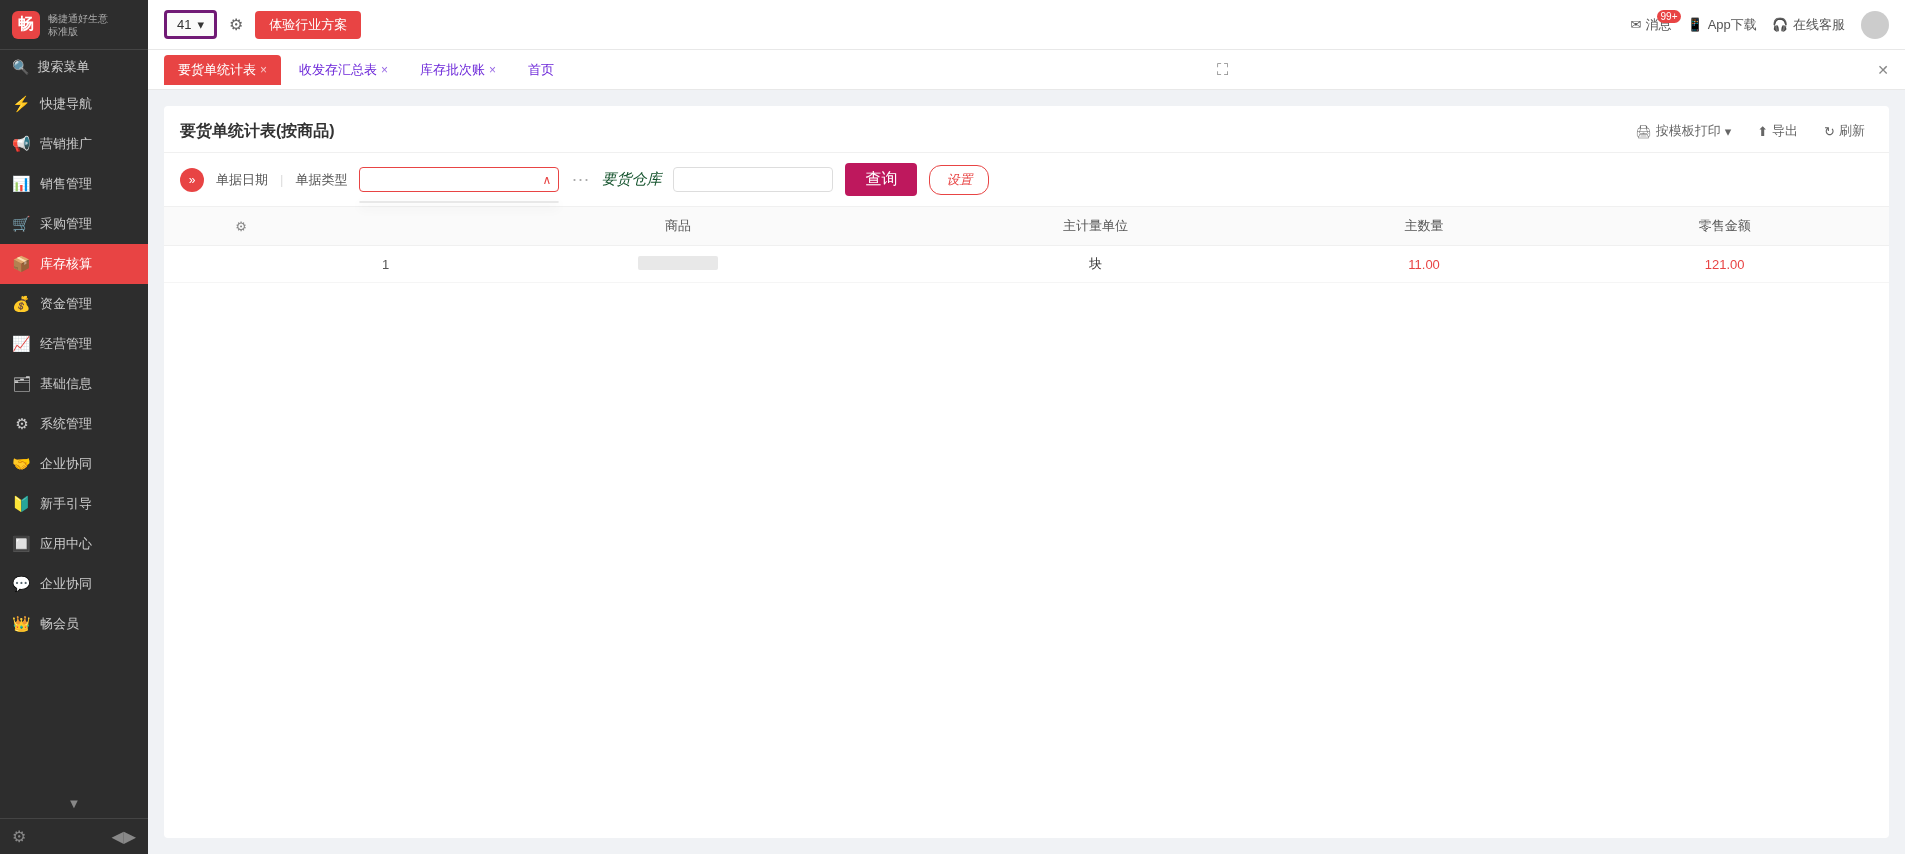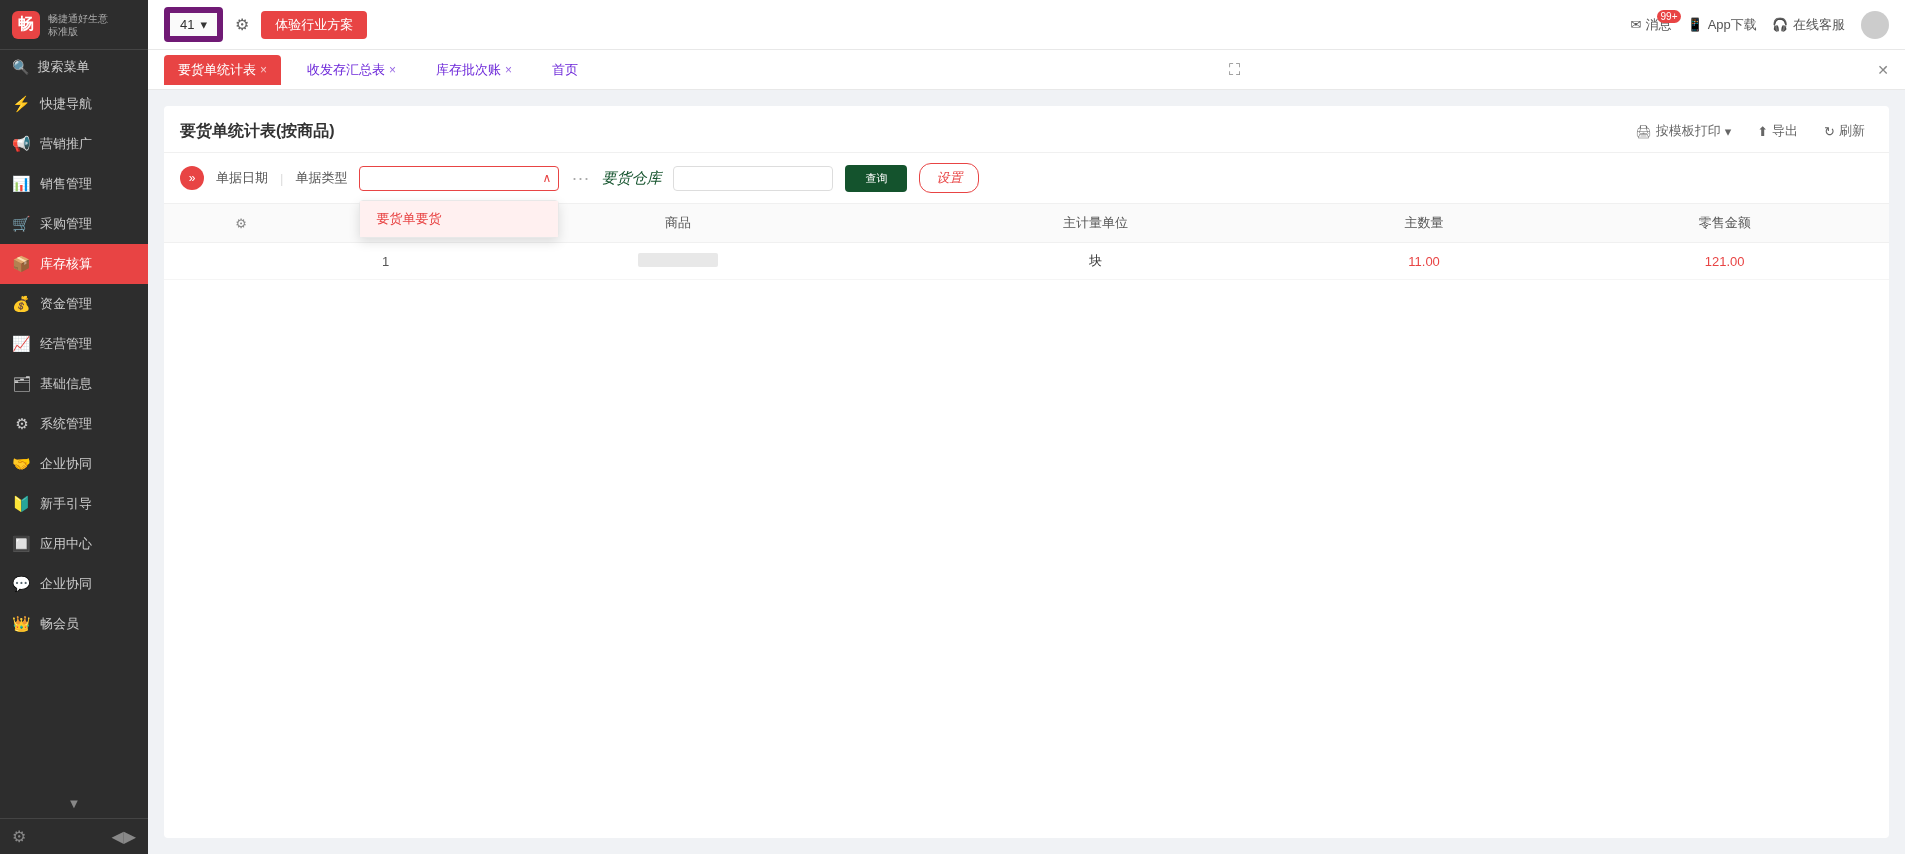--- a/index.html
+++ b/index.html
@@ -79,21 +79,21 @@
       background: #fff;
       height: 50px;
       display: flex;
       align-items: center;
       padding: 0 16px;
       border-bottom: 1px solid #e8e8e8;
       flex-shrink: 0;
     }
     .topbar-left { display: flex; align-items: center; flex: 1; gap: 12px; }
     .topbar-selector {
-      display: flex; align-items: center; border: 6px solid #701a75; border-radius: 4px;
+      display: flex; align-items: center; border: 3px solid #701a75; border-radius: 4px;
       padding: 4px 10px; font-size: 13px; color: #333; cursor: pointer;
       background: #fafafa; gap: 6px;
     }
     .topbar-gear { font-size: 16px; color: #666; cursor: pointer; }
     .topbar-promo {
       background: #e84444; color: #fff; border-radius: 4px;
       padding: 5px 14px; font-size: 13px; cursor: pointer; border: none; white-space: nowrap;
     }
     .topbar-right { display: flex; align-items: center; gap: 16px; }
     .topbar-badge-wrap { position: relative; display: flex; align-items: center; gap: 4px; cursor: pointer; color: #555; font-size: 13px; }
@@ -102,21 +102,21 @@
 
     
     .tabs-bar {
       background: #fff;
       display: flex;
       align-items: center;
       padding: 0 16px;
       border-bottom: 1px solid #e8e8e8;
       height: 40px;
       flex-shrink: 0;
-      gap: 12px;
+      gap: 4px;
     }
     .tab {
       display: flex; align-items: center; gap: 4px;
       padding: 6px 14px; cursor: pointer; font-size: 13px;
       border-radius: 4px 4px 0 0; color: #6d28d9; white-space: nowrap;
     }
     .tab.active { background: #e84444; color: #fff; }
     .tab-close { font-size: 12px; color: inherit; opacity: 0.7; }
     .tab.active .tab-close { color: #fff; }
     .tab-expand { margin-left: auto; font-size: 16px; color: #888; cursor: pointer; }
@@ -208,22 +208,22 @@
     }
     .filter-more-btn { color: #aaa; font-size: 18px; cursor: pointer; margin-left: 4px; }
 
     .filter-warehouse-label { color: #14532d; font-size: 15px; white-space: nowrap; font-style: italic; }
     .filter-warehouse-input {
       border: 1px solid #ddd; border-radius: 4px;
       padding: 4px 8px; font-size: 13px; width: 160px; outline: none;
     }
 
     .filter-btn-query {
-      background: #14532d; color: #fff; border: none; border-radius: 4px;
-      padding: 6px 20px; font-size: 11px; cursor: pointer; white-space: nowrap;
+      background: #be185d; color: #fff; border: none; border-radius: 4px;
+      padding: 6px 20px; font-size: 16px; cursor: pointer; white-space: nowrap;
     }
     .filter-btn-settings {
       background: #fff; color: #e84444; border: 1px solid #e84444; border-radius: 12px;
       padding: 5px 16px; font-size: 13px; cursor: pointer; white-space: nowrap; font-style: italic;
     }
     .dropdown-menu {
       position: absolute;
       top: 34px; left: 0;
       background: #fff;
       border: 1px solid #e8e8e8;
@@ -423,21 +423,20 @@
 
         <span class="filter-separator">|</span>
         <span class="filter-label">单据类型</span>
 
         <div class="filter-type-section">
           <div class="filter-type-input-wrap">
             <input class="filter-type-input" type="text" value="" style="">
             <span class="filter-type-arrow">∧</span>
 
             <div class="dropdown-menu" id="type-dropdown">
-                <div class="dropdown-item selected">要货单要货</div>
               </div>
           </div>
           <span class="filter-more-btn">···</span>
         </div>
 
         <span class="filter-warehouse-label">要货仓库</span>
         <input class="filter-warehouse-input" type="text" style="">
 
         <button class="filter-btn-query">查询</button>
         <button class="filter-btn-settings">设置</button>

